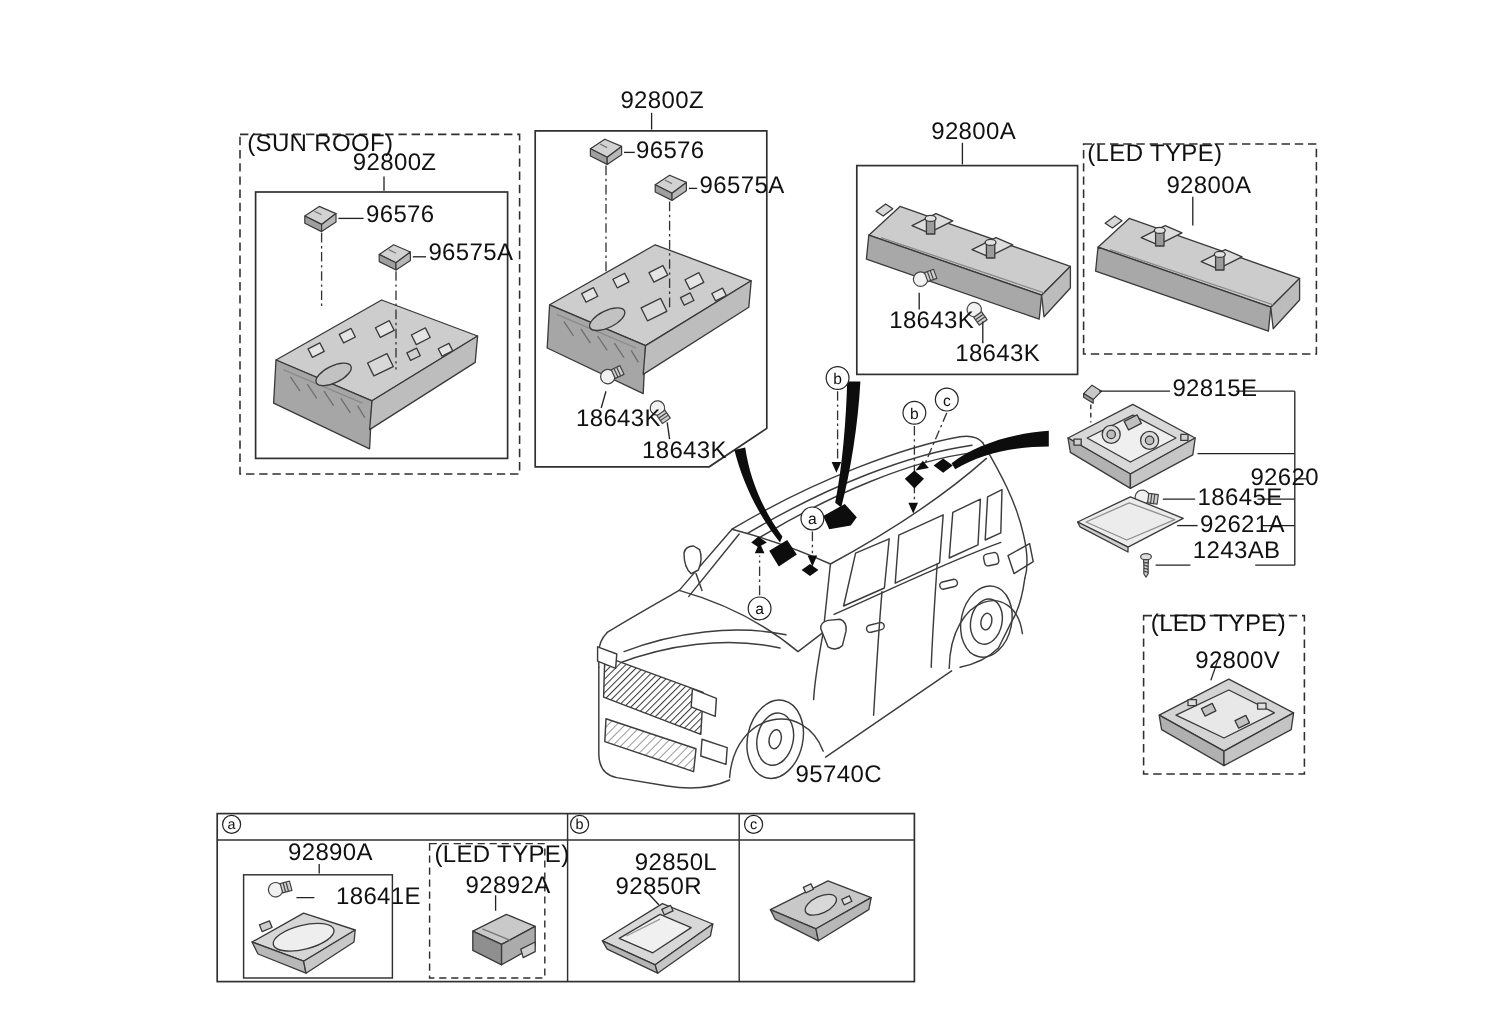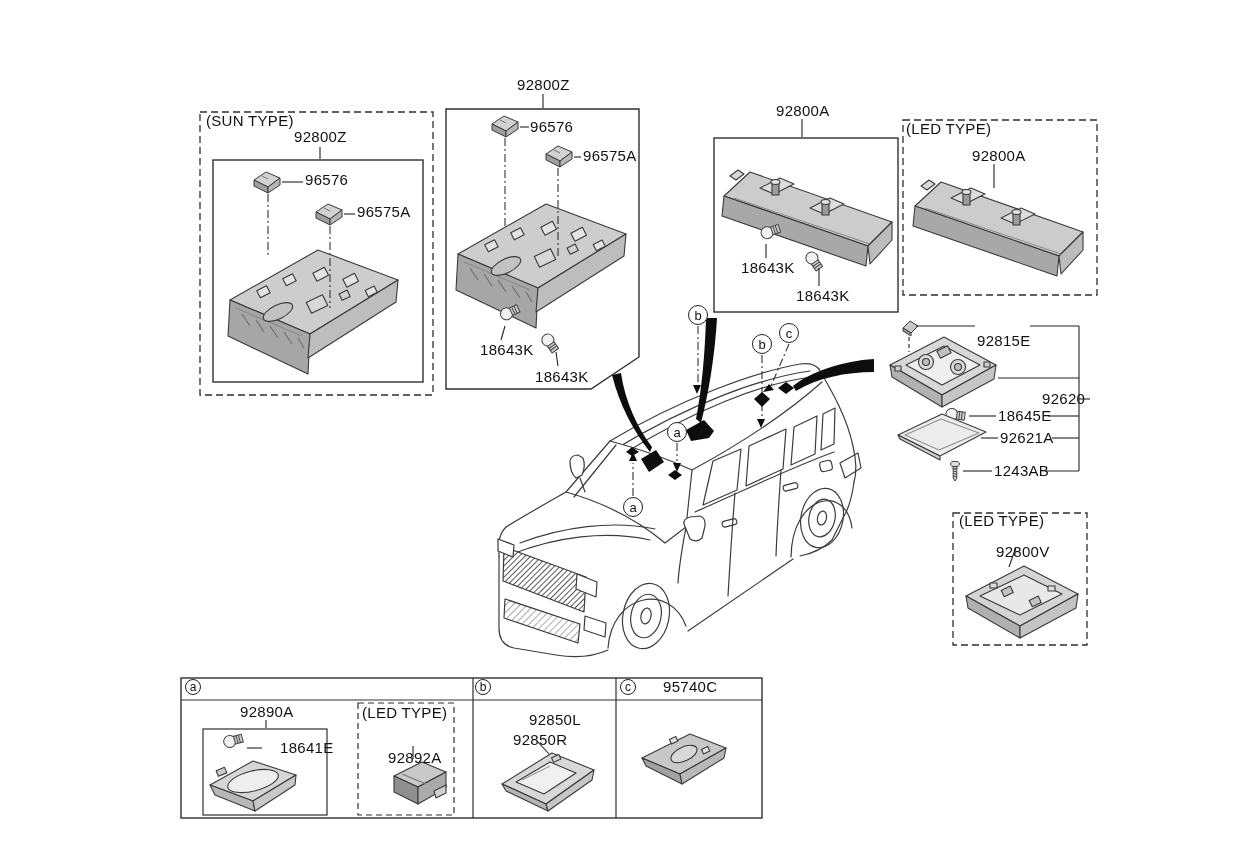--- a/index.html
+++ b/index.html
@@ -1,19 +1,19 @@
 <!DOCTYPE html>
 <html><head>
 <meta charset="utf-8">
 <style>
   html,body{margin:0;padding:0;background:#ffffff;}
   #stage{position:relative;width:1240px;height:848px;background:#ffffff;overflow:hidden;
          font-family:"Liberation Sans",sans-serif;}
   #art{position:absolute;left:0;top:0;}
-  .lbl{position:absolute;font-size:15px;line-height:15px;color:#111;white-space:nowrap;letter-spacing:.3px;}
+  .lbl{position:absolute;font-size:20px;line-height:15px;color:#111;white-space:nowrap;letter-spacing:.3px;}
   .co{position:absolute;width:20px;height:20px;border:1.4px solid #222;border-radius:50%;
       background:#fff;font-size:13px;line-height:19px;text-align:center;color:#111;box-sizing:border-box;}
   .co.sm{width:16px;height:16px;font-size:12px;line-height:14px;}
 </style>
 </head>
 <body>
 
 <div id="stage">
 
 <svg id="art" width="1240" height="848" viewBox="0 0 1240 848">
@@ -315,54 +315,54 @@
     <path d="M626,452 L632,447 L639,452 L632,456 Z"></path>
     <path d="M668,475 L675,470 L682,475 L675,480 Z"></path>
     <path d="M693,385 L701,385 L697,394 Z"></path>
     <path d="M757,419 L765,419 L761,428 Z"></path>
     <path d="M769,384 L774,390 L763,392 Z"></path>
     <path d="M673,463 L681,463 L677,472 Z"></path>
     <path d="M629,461 L637,461 L633,452 Z"></path>
   </g>
 </svg>
 
-<span class="lbl" style="left:206px;top:113px">(SUN TYPE)</span>
+<span class="lbl" style="left:206px;top:113px">(SUN ROOF)</span>
 <span class="lbl" style="left:294px;top:129px">92800Z</span>
 <span class="lbl" style="left:305px;top:172px">96576</span>
 <span class="lbl" style="left:357px;top:204px">96575A</span>
 
 <span class="lbl" style="left:517px;top:77px">92800Z</span>
 <span class="lbl" style="left:530px;top:119px">96576</span>
 <span class="lbl" style="left:583px;top:148px">96575A</span>
 <span class="lbl" style="left:480px;top:342px">18643K</span>
 <span class="lbl" style="left:535px;top:369px">18643K</span>
 
 <span class="lbl" style="left:776px;top:103px">92800A</span>
 <span class="lbl" style="left:741px;top:260px">18643K</span>
 <span class="lbl" style="left:796px;top:288px">18643K</span>
 
 <span class="lbl" style="left:906px;top:121px">(LED TYPE)</span>
 <span class="lbl" style="left:972px;top:148px">92800A</span>
 
-<span class="lbl" style="left:977px;top:333px">92815E</span>
+<span class="lbl" style="left:977px;top:317px">92815E</span>
 <span class="lbl" style="left:1042px;top:391px">92620</span>
 <span class="lbl" style="left:998px;top:408px">18645E</span>
 <span class="lbl" style="left:1000px;top:430px">92621A</span>
-<span class="lbl" style="left:994px;top:463px">1243AB</span>
+<span class="lbl" style="left:994px;top:452px">1243AB</span>
 
 <span class="lbl" style="left:959px;top:513px">(LED TYPE)</span>
 <span class="lbl" style="left:996px;top:544px">92800V</span>
 
 <span class="lbl" style="left:240px;top:704px">92890A</span>
 <span class="lbl" style="left:280px;top:740px">18641E</span>
 <span class="lbl" style="left:362px;top:705px">(LED TYPE)</span>
-<span class="lbl" style="left:388px;top:750px">92892A</span>
+<span class="lbl" style="left:388px;top:731px">92892A</span>
 <span class="lbl" style="left:529px;top:712px">92850L</span>
 <span class="lbl" style="left:513px;top:732px">92850R</span>
-<span class="lbl" style="left:663px;top:679px">95740C</span>
+<span class="lbl" style="left:663px;top:639px">95740C</span>
 
 <span class="co" style="left:688px;top:305px">b</span>
 <span class="co" style="left:752px;top:334px">b</span>
 <span class="co" style="left:779px;top:323px">c</span>
 <span class="co" style="left:667px;top:422px">a</span>
 <span class="co" style="left:623px;top:497px">a</span>
 <span class="co sm" style="left:185px;top:679px">a</span>
 <span class="co sm" style="left:475px;top:679px">b</span>
 <span class="co sm" style="left:620px;top:679px">c</span>
 

